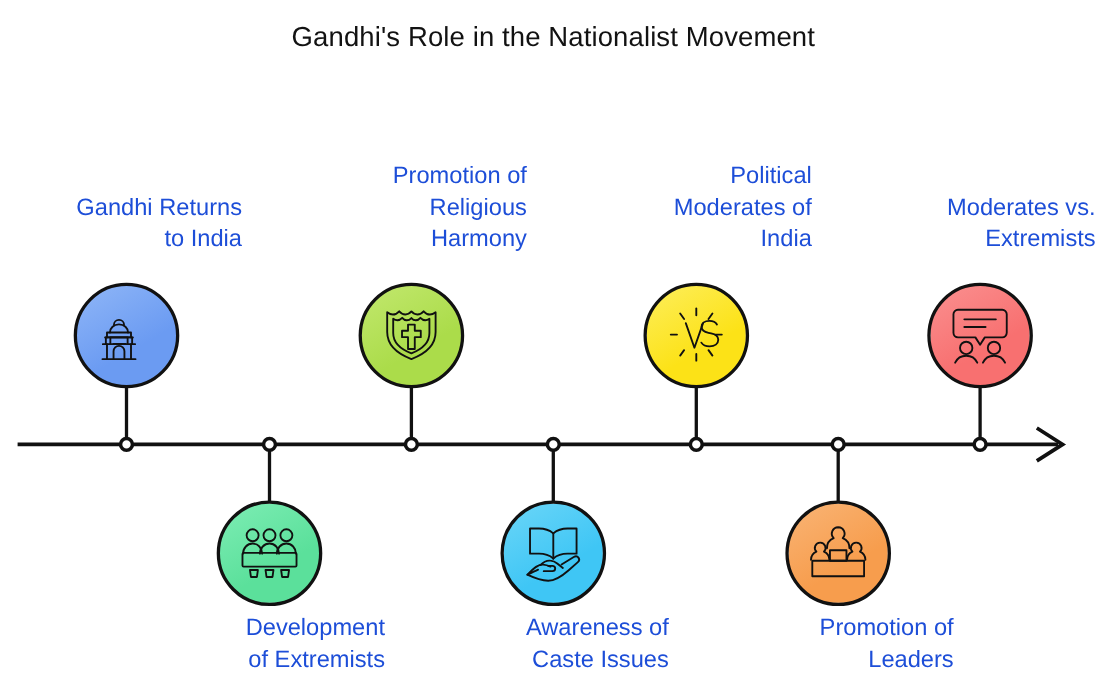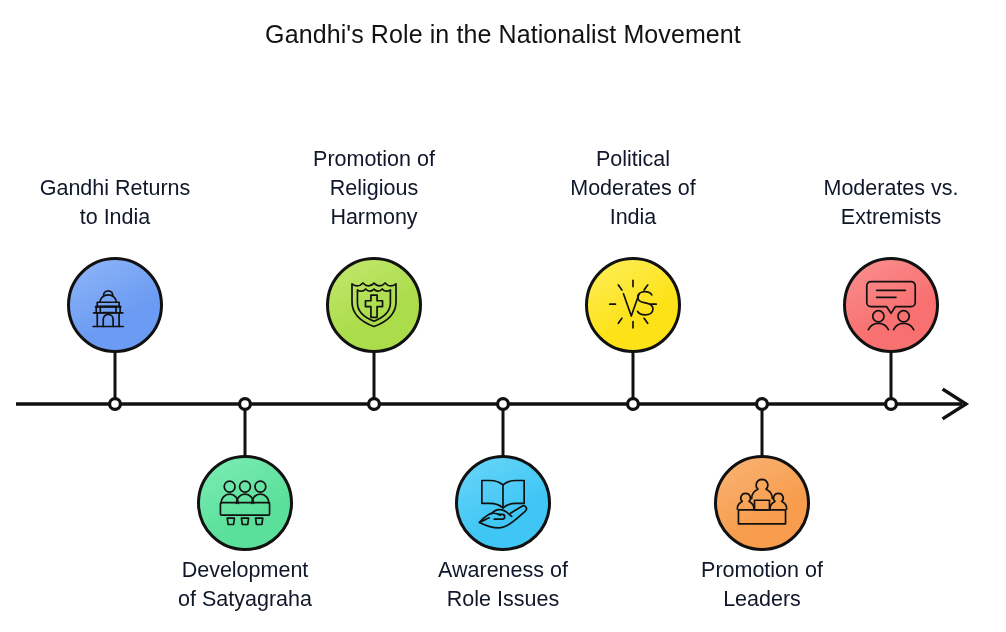--- a/index.html
+++ b/index.html
@@ -57,24 +57,24 @@
     align-items: center;
     justify-content: center;
   }
   .circle.up   { top: -147px; }
   .circle.down { top: 51px; }
 
   .label {
     position: absolute;
     width: 210px;
     left: -105px;
-    text-align: center;
+    text-align: right;
     font-size: 21.5px;
     line-height: 29px;
-    color: #0f172a;
+    color: #1d4ed8;
     white-space: pre-line;
   }
   .label.up   { bottom: 172px; }
   .label.down { top: 152px; }
 
   .icon-svg {
     width: 58px;
     height: 58px;
     display: block;
   }
@@ -145,21 +145,21 @@
     <path d="M1.9 17.2c0-3 2.3-5.4 5.1-5.4s5.1 2.4 5.1 5.4" stroke="#111" stroke-width="1.7" fill="none" stroke-linecap="round" stroke-linejoin="round"></path>
     <path d="M10.9 17.2c0-3 2.3-5.4 5.1-5.4s5.1 2.4 5.1 5.4" stroke="#111" stroke-width="1.7" fill="none" stroke-linecap="round" stroke-linejoin="round"></path>
     <path d="M19.9 17.2c0-3 2.3-5.4 5.1-5.4s5.1 2.4 5.1 5.4" stroke="#111" stroke-width="1.7" fill="none" stroke-linecap="round" stroke-linejoin="round"></path>
     <rect x="1.6" y="16.8" width="28.8" height="7.3" rx="0.6" stroke="#111" stroke-width="1.7" fill="none" stroke-linecap="round" stroke-linejoin="round"></rect>
     <path d="M5.6 25.9h4.2l-.5 3.7H6.1z" stroke="#111" stroke-width="1.7" fill="none" stroke-linecap="round" stroke-linejoin="round"></path>
     <path d="M13.9 25.9h4.2l-.5 3.7h-3.2z" stroke="#111" stroke-width="1.7" fill="none" stroke-linecap="round" stroke-linejoin="round"></path>
     <path d="M22.2 25.9h4.2l-.5 3.7h-3.2z" stroke="#111" stroke-width="1.7" fill="none" stroke-linecap="round" stroke-linejoin="round"></path>
   </svg>
         </div>
         <div class="label down">Development
-of Satyagraha</div>
+of Extremists</div>
       </div>
       <div class="node" style="left: 374px; top: 404px;">
         <div class="circle up" style="background: linear-gradient(150deg, rgb(194, 232, 110) 0%, rgb(171, 220, 74) 62%);">
           <svg class="icon-svg" viewBox="0 0 32 34">
     <path d="M3.1 4.6c2.4 1.9 4.3 1.8 6.4-.5 1.9 2.2 4.6 2.3 6.5.1 1.9 2.2 4.6 2.1 6.5-.1 2.1 2.3 4 2.4 6.4.5v10.6c0 6.6-4.4 11.2-12.9 14.4C7.5 26.4 3.1 21.8 3.1 15.2z" stroke="#111" stroke-width="1.7" fill="none" stroke-linecap="round" stroke-linejoin="round"></path>
     <path d="M6.3 8.1c1.8 1.3 3.2 1.2 4.8-.5 1.4 1.7 3.4 1.7 4.9.1 1.4 1.6 3.4 1.6 4.8-.1 1.6 1.7 3 1.8 4.8.5v7.6c0 5-3.3 8.4-9.6 10.8-6.4-2.4-9.7-5.8-9.7-10.8z" stroke="#111" stroke-width="1.7" fill="none" stroke-linecap="round" stroke-linejoin="round"></path>
     <path d="M14.2 11.2h3.6v3.3h3.2v3.4h-3.2v6.3h-3.6v-6.3H11v-3.4h3.2z" stroke="#111" stroke-width="1.7" fill="none" stroke-linecap="round" stroke-linejoin="round"></path>
   </svg>
         </div>
         <div class="label up">Promotion of
@@ -172,21 +172,21 @@
     <path d="M16 6.4c-2-1.7-4.6-2.6-7.6-2.6H3.6v13.4h4.8c3 0 5.6.9 7.6 2.6" stroke="#111" stroke-width="1.7" fill="none" stroke-linecap="round" stroke-linejoin="round"></path>
     <path d="M16 6.4c2-1.7 4.6-2.6 7.6-2.6h4.8v13.4h-4.8c-3 0-5.6.9-7.6 2.6" stroke="#111" stroke-width="1.7" fill="none" stroke-linecap="round" stroke-linejoin="round"></path>
     <path d="M16 6.4v13.4" stroke="#111" stroke-width="1.7" fill="none" stroke-linecap="round" stroke-linejoin="round"></path>
     <path d="M2.2 28.4c2.6-1.2 4.5-2.1 5.7-2.7M2.2 28.4c3.5-3.8 6.3-5.6 8.4-5.4 1.3.1 2.6.5 3.9 1.1" stroke="#111" stroke-width="1.7" fill="none" stroke-linecap="round" stroke-linejoin="round"></path>
     <path d="M9.1 23.3c1.7-1.8 3.5-2.6 5.4-2.4 1.3.1 2.5.6 3.6 1.5l3 2.4" stroke="#111" stroke-width="1.7" fill="none" stroke-linecap="round" stroke-linejoin="round"></path>
     <path d="M10.9 26.5h4.6c1 0 1.5-.5 1.5-1.4 0-.9-.5-1.4-1.5-1.4h-2.2" stroke="#111" stroke-width="1.7" fill="none" stroke-linecap="round" stroke-linejoin="round"></path>
     <path d="M2.2 28.4c4.3 2.1 8 3.2 11.1 3.2 3.1 0 6.7-1.9 10.9-5.6l4.9-4.3c.8-.7.9-1.6.3-2.4-.6-.8-1.5-.9-2.5-.3l-6.5 4" stroke="#111" stroke-width="1.7" fill="none" stroke-linecap="round" stroke-linejoin="round"></path>
   </svg>
         </div>
         <div class="label down">Awareness of
-Role Issues</div>
+Caste Issues</div>
       </div>
       <div class="node" style="left: 633px; top: 404px;">
         <div class="circle up" style="background: linear-gradient(150deg, rgb(253, 238, 92) 0%, rgb(252, 226, 23) 62%);">
           <svg class="icon-svg" viewBox="0 0 32 34">
     <path d="M10.4 10.4 15 23.5l4.6-13.1" stroke="#111" stroke-width="1.7" fill="none" stroke-linecap="round" stroke-linejoin="round"></path>
     <path d="M27 11.1c-.7-1.2-2.2-1.9-4-1.9-2.5 0-4.2 1.3-4.2 3.2 0 1.7 1.2 2.7 3.7 3.2l1.4.3c2.5.5 3.8 1.6 3.8 3.4 0 2.1-1.9 3.5-4.6 3.5-2 0-3.6-.7-4.4-2" stroke="#111" stroke-width="1.7" fill="none" stroke-linecap="round" stroke-linejoin="round"></path>
     <path d="M16 2.6V6.2" stroke="#111" stroke-width="1.7" fill="none" stroke-linecap="round" stroke-linejoin="round"></path>
     <path d="M16 26.8v3.6" stroke="#111" stroke-width="1.7" fill="none" stroke-linecap="round" stroke-linejoin="round"></path>
     <path d="M7.4 5.3 9.5 8.2" stroke="#111" stroke-width="1.7" fill="none" stroke-linecap="round" stroke-linejoin="round"></path>
     <path d="M22.5 24.8l2.1 2.9" stroke="#111" stroke-width="1.7" fill="none" stroke-linecap="round" stroke-linejoin="round"></path>

